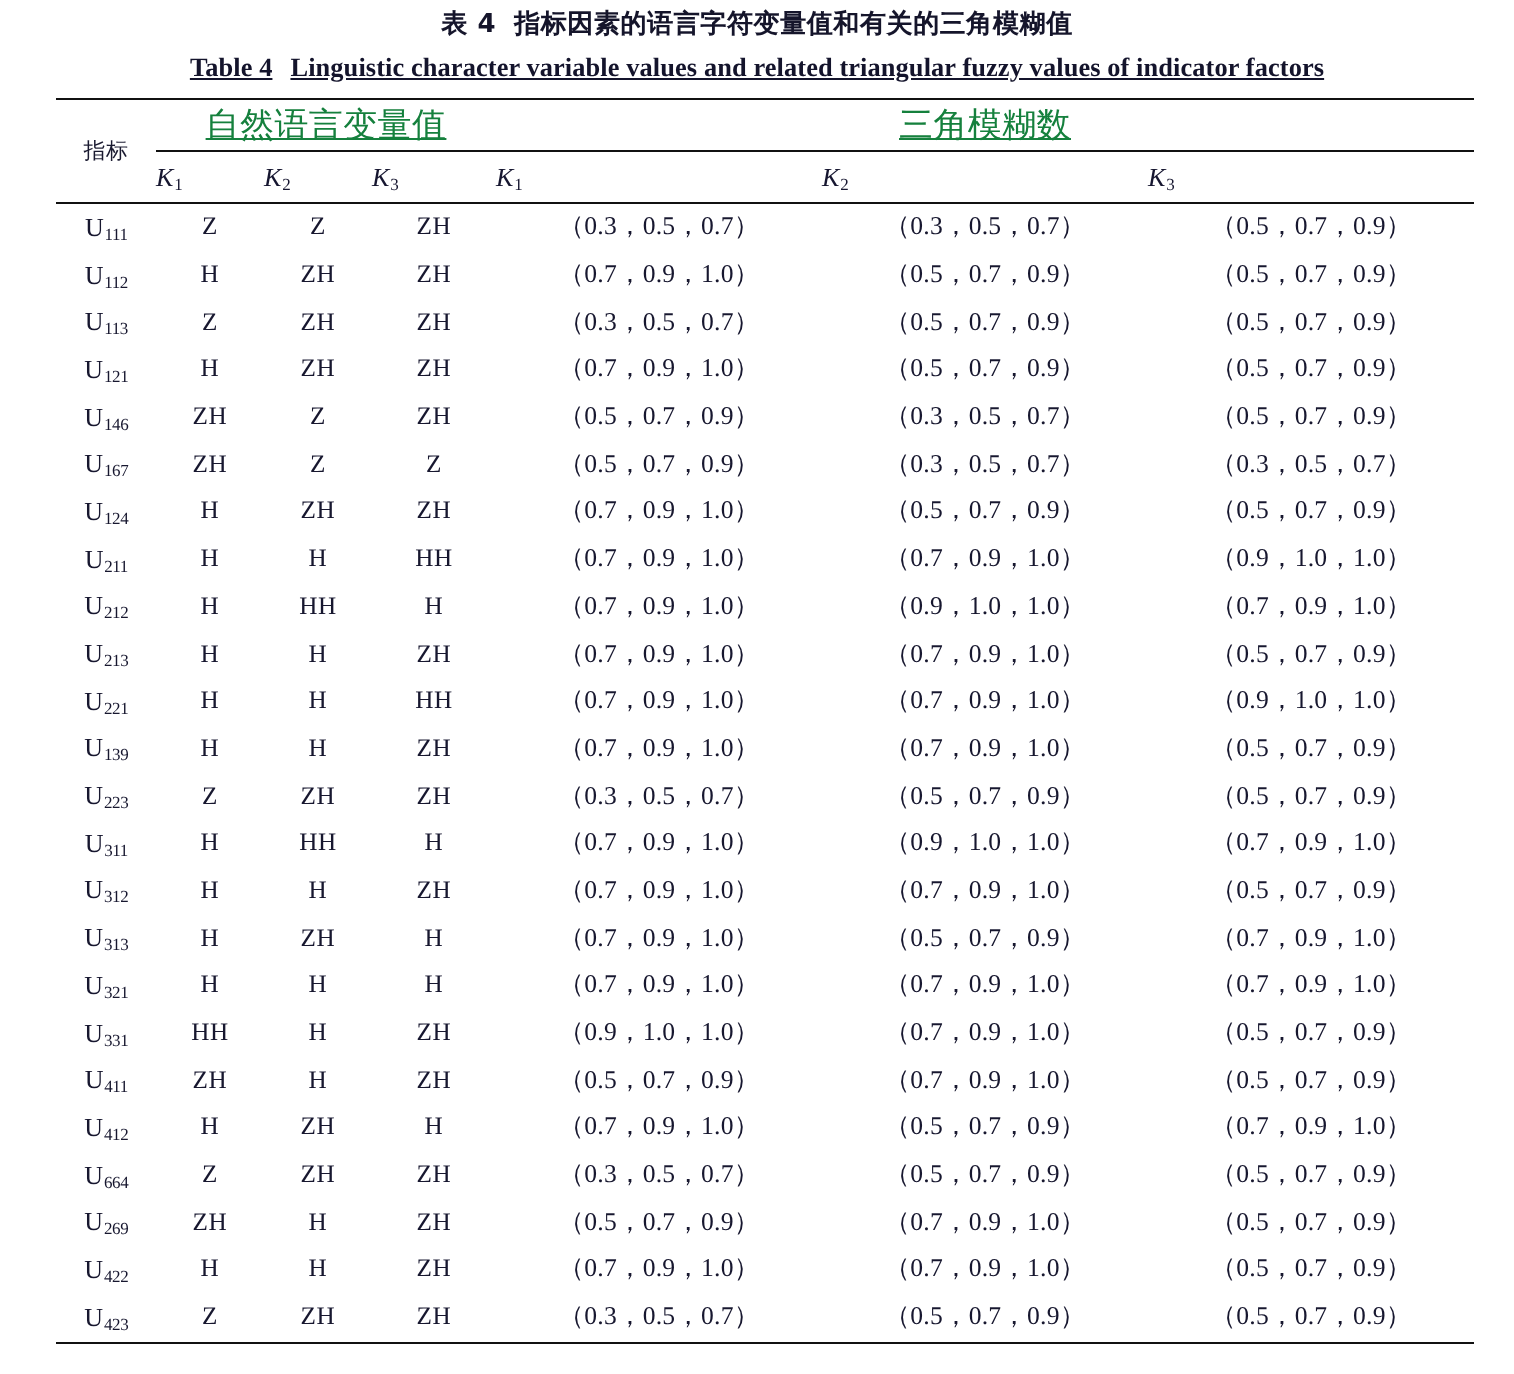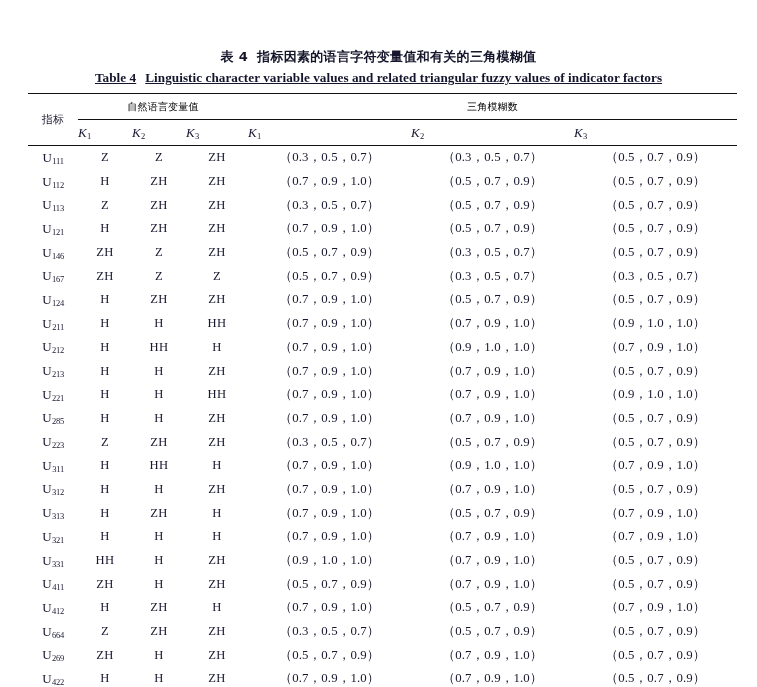--- a/index.html
+++ b/index.html
@@ -12,21 +12,20 @@
     height: 687px;
     font-family: "Liberation Serif", "DejaVu Serif", serif;
     color: #1a1a2e;
     -webkit-font-smoothing: none;
   }
   .page {
     position: relative;
     width: 757px;
     height: 488px;
     box-sizing: border-box;
-    margin-top: 44px;
   }
 
   
   .title-cn {
     text-align: center;
     font-family: "DejaVu Sans", "Liberation Sans", sans-serif;
     font-size: 13px;
     font-weight: bold;
     color: #15152b;
     letter-spacing: 0.3px;
@@ -64,24 +63,25 @@
   }
 
   .rule-top td { border-top: 1.6px solid #111; height: 0; font-size: 0; line-height: 0; }
   .rule-mid td { border-top: 1.1px solid #111; height: 0; font-size: 0; line-height: 0; }
   .rule-bot td { border-top: 1.6px solid #111; height: 0; font-size: 0; line-height: 0; }
 
   
   .grp {
     text-align: center;
     font-family: "DejaVu Sans", "Liberation Sans", sans-serif;
-    font-size: 10px;
-    color: #000000;
+    font-size: 17px;
+    color: #15803d;
     height: 25px;
     letter-spacing: 0.2px;
+    text-decoration: underline;
   }
   .grp.underline { border-bottom: 1.1px solid #111; }
 
   .idx-head {
     text-align: center;
     font-family: "DejaVu Sans", "Liberation Sans", sans-serif;
     font-size: 11px;
     color: #1a1a30;
     letter-spacing: 0.2px;
   }
@@ -277,21 +277,21 @@
           <tr class="drow">
             <td class="idx"><span>U</span><sub>221</sub></td>
             <td class="lv">H</td>
             <td class="lv">H</td>
             <td class="lv">HH</td>
             <td class="fz">（0.7，0.9，1.0）</td>
             <td class="fz">（0.7，0.9，1.0）</td>
             <td class="fz">（0.9，1.0，1.0）</td>
           </tr>
           <tr class="drow">
-            <td class="idx"><span>U</span><sub>285</sub></td>
+            <td class="idx"><span>U</span><sub>139</sub></td>
             <td class="lv">H</td>
             <td class="lv">H</td>
             <td class="lv">ZH</td>
             <td class="fz">（0.7，0.9，1.0）</td>
             <td class="fz">（0.7，0.9，1.0）</td>
             <td class="fz">（0.5，0.7，0.9）</td>
           </tr>
           <tr class="drow">
             <td class="idx"><span>U</span><sub>223</sub></td>
             <td class="lv">Z</td>

